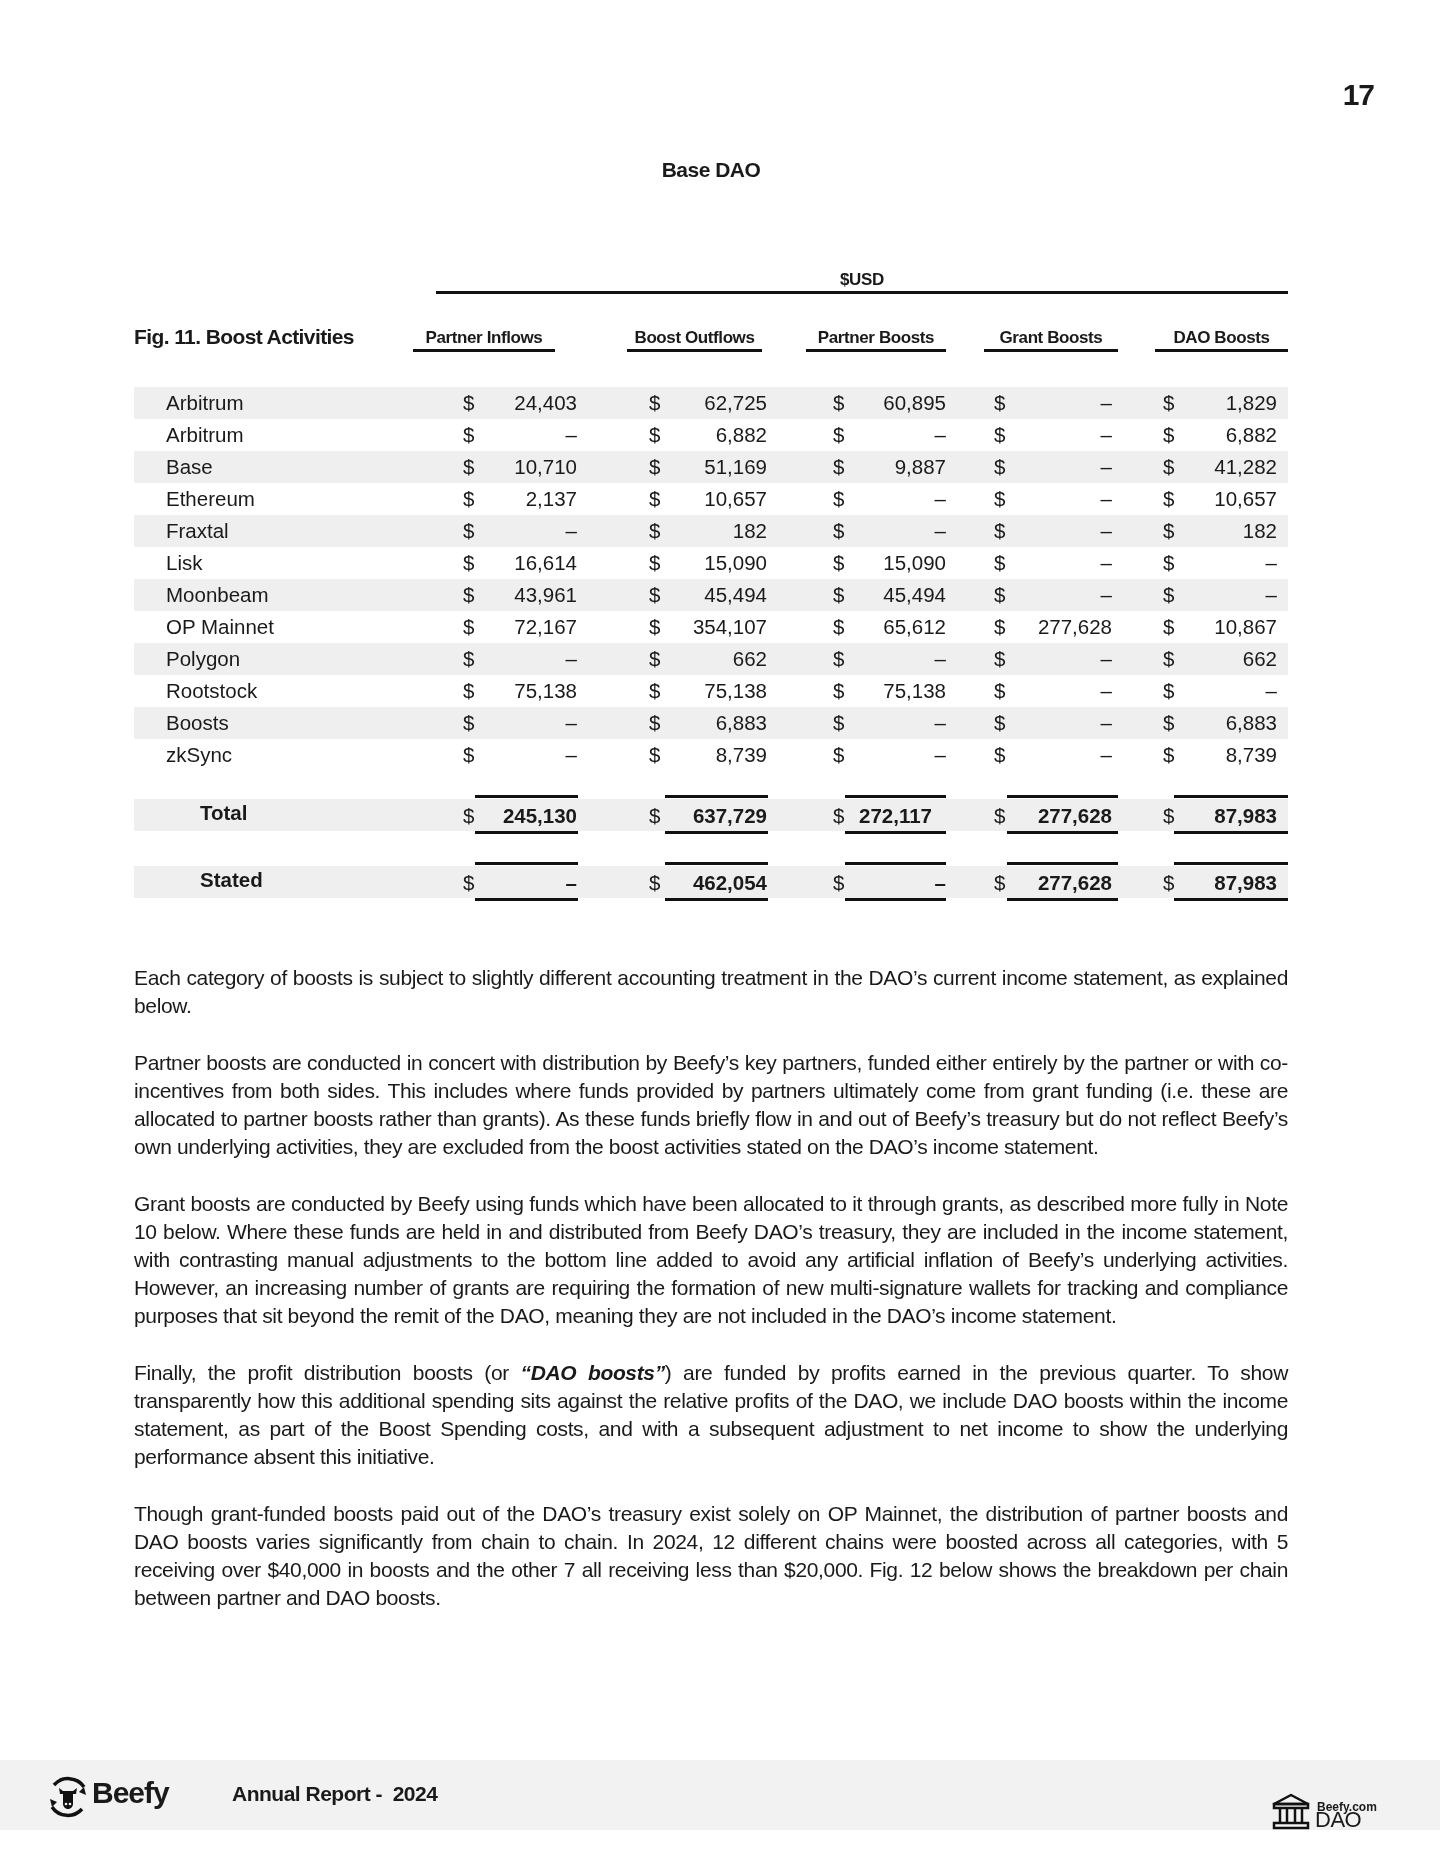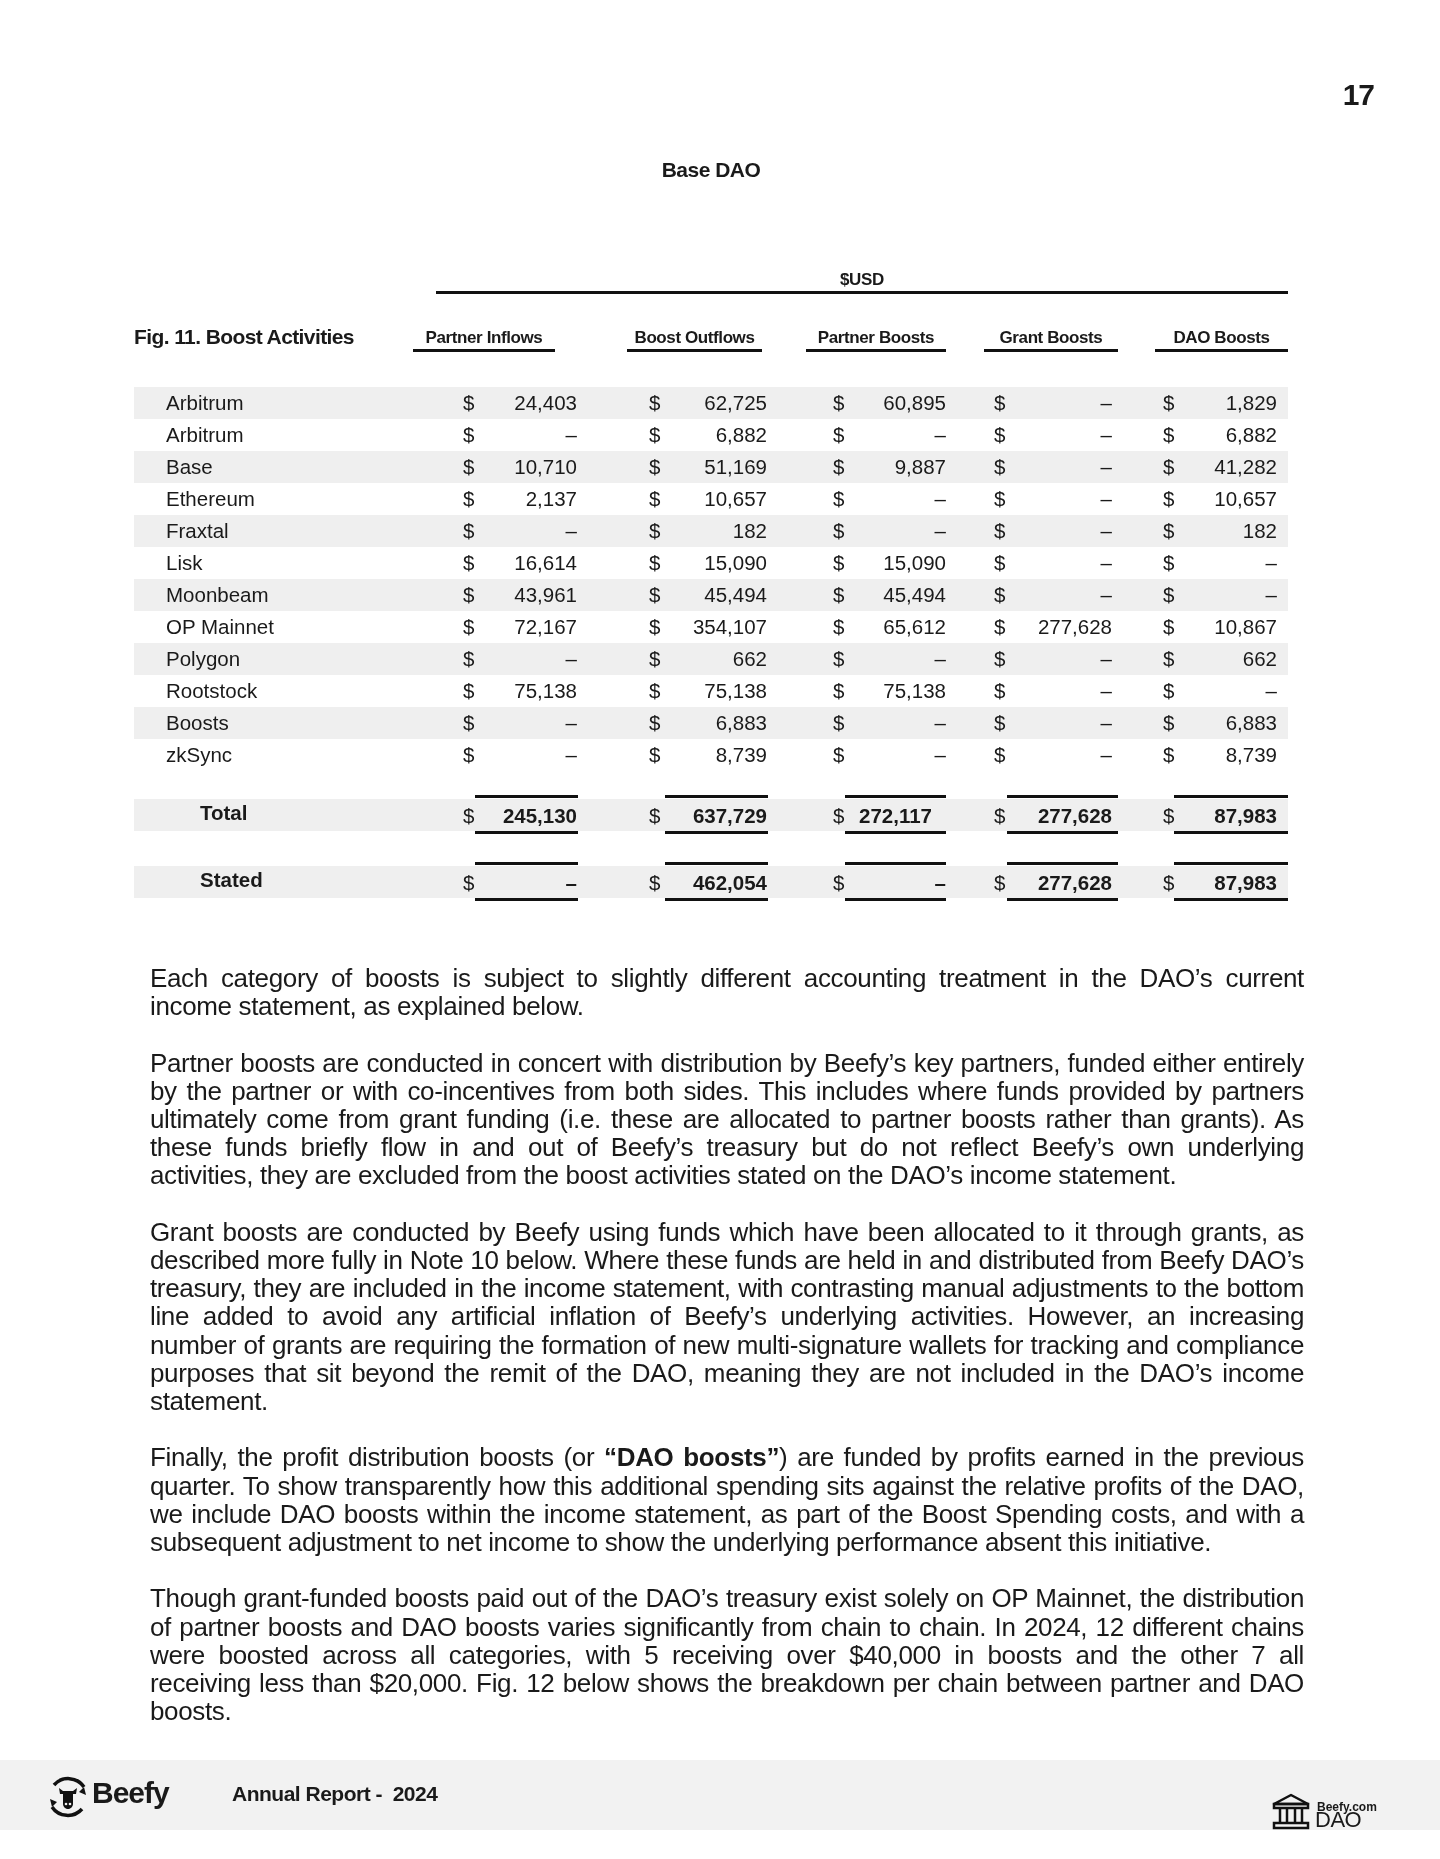--- a/index.html
+++ b/index.html
@@ -21,23 +21,23 @@
   .row.shade { background: #efefef; }
   .row .label { position: absolute; left: 32px; top: 0; }
   .cell-dollar { position: absolute; top: 0; }
   .cell-val { position: absolute; top: 0; text-align: right; }
 
   .sum-row { position: absolute; left: 134px; width: 1154px; height: 32px; background: #efefef; font-size: 20.5px; line-height: 34px; }
   .sum-row .label { position: absolute; left: 66px; top: -3px; font-weight: bold; }
   .sum-row .cell-val { font-weight: bold; }
   .rule { position: absolute; height: 3px; background: #111; }
 
-  .body-text { position: absolute; left: 134px; width: 1154px; top: 964px; font-size: 26px; line-height: 28.2px; text-align: justify; letter-spacing: -0.35px; margin-left: 16px; }
+  .body-text { position: absolute; left: 134px; width: 1154px; top: 964px; font-size: 21px; line-height: 28.2px; text-align: justify; letter-spacing: -0.35px; }
   .body-text p { margin-bottom: 28.2px; }
-  .body-text b { font-weight: bold; }
+  .body-text b { font-weight: bold; font-style: italic; }
 
   .footer { position: absolute; left: 0; top: 1760px; width: 1440px; height: 70px; background: #f2f2f2; }
   .footer .logo { position: absolute; left: 44px; top: 13px; width: 48px; height: 48px; }
   .footer .brand { position: absolute; left: 92px; top: 16px; font-size: 30px; font-weight: bold; letter-spacing: -1px; }
   .footer .report { position: absolute; left: 232px; top: 22px; font-size: 21px; font-weight: bold; letter-spacing: -0.5px; white-space: pre; }
   .footer .dao-logo { position: absolute; left: 1271px; top: 32px; width: 40px; height: 40px; }
   .footer .dao-small { position: absolute; left: 1317px; top: 40px; font-size: 12px; font-weight: bold; }
   .footer .dao-big { position: absolute; left: 1315px; top: 47px; font-size: 22px; letter-spacing: -0.5px; }
 </style>
 </head>

